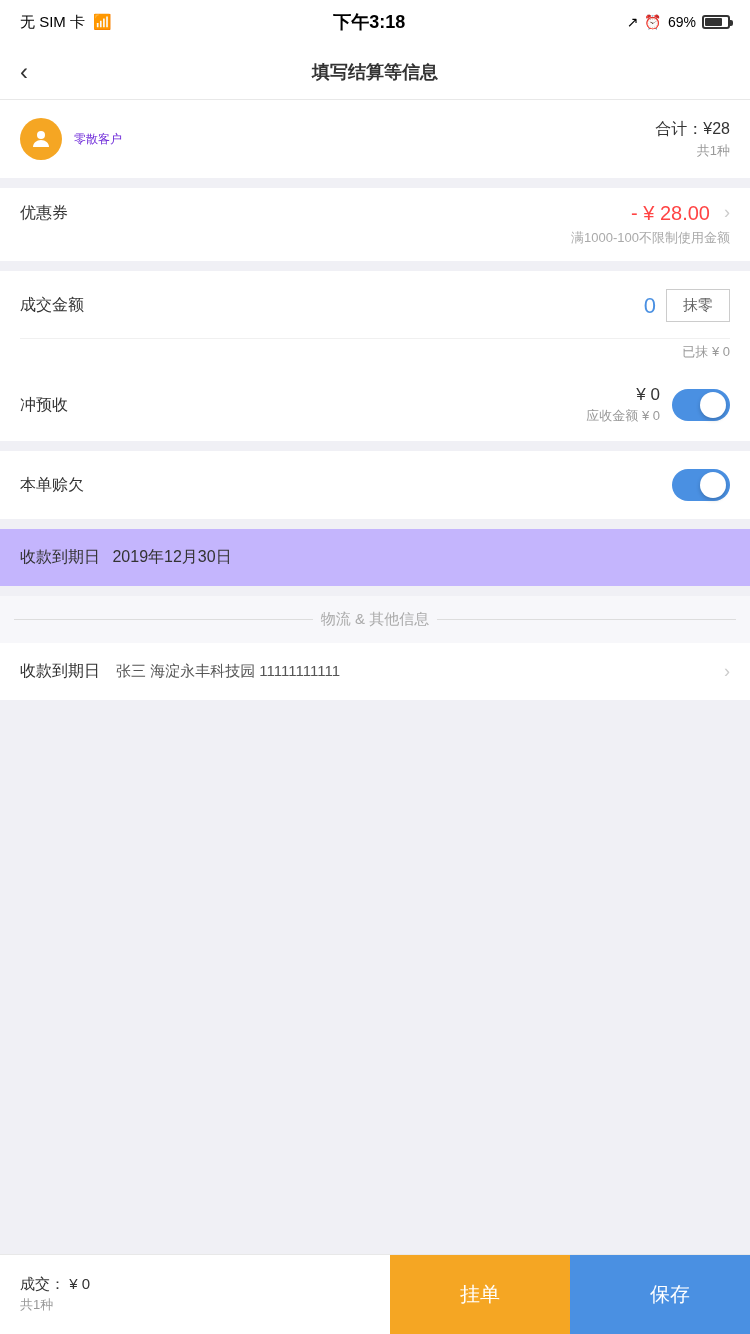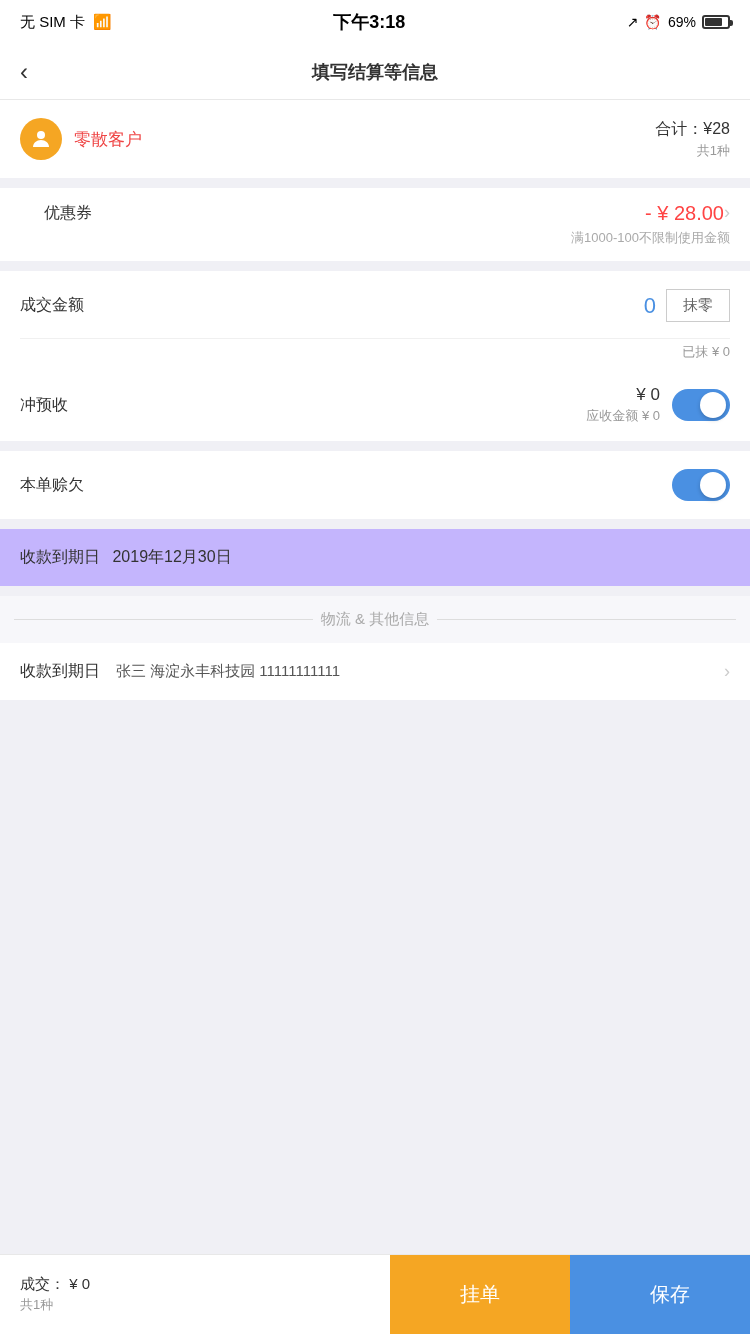--- a/index.html
+++ b/index.html
@@ -88,22 +88,22 @@
       align-items: center;
       gap: 12px;
     }
     .customer-avatar {
       width: 42px; height: 42px; border-radius: 50%;
       background: #f5a623;
       display: flex; align-items: center; justify-content: center;
       color: white; font-size: 20px;
     }
     .customer-name {
-      font-size: 17px;
-      color: #ef4444;
+      font-size: 12px;
+      color: #6d28d9;
       font-weight: 500;
     }
     .customer-right {
       text-align: right;
     }
     .total-amount {
       font-size: 16px;
       color: #333;
       font-weight: 500;
     }
@@ -114,21 +114,20 @@
     }
     .row-chevron {
       color: #ccc;
       font-size: 18px;
     }
 
     
     .coupon-row {
       padding: 14px 20px;
       background: #fff;
-      margin-left: 24px;
     }
     .coupon-top {
       display: flex;
       justify-content: space-between;
       align-items: center;
     }
     .coupon-label {
       font-size: 16px;
       color: #333;
     }
@@ -389,21 +388,21 @@
         <div class="total-amount">合计：¥28</div>
         <div class="total-count">共1种</div>
       </div>
     </div>
   </div>
 
   <div class="section">
     <div class="coupon-row">
       <div class="coupon-top">
         <span class="coupon-label">优惠券</span>
-        <div style="display:flex;align-items:flex-start;gap:0;">
+        <div style="display:flex;align-items:flex-start;gap:14px;">
           <span class="coupon-amount">- ¥ 28.00</span>
           <span class="row-chevron">›</span>
         </div>
       </div>
       <div class="coupon-desc">
         <span>满1000-100不限制使用金额</span>
       </div>
     </div>
   </div>
 

